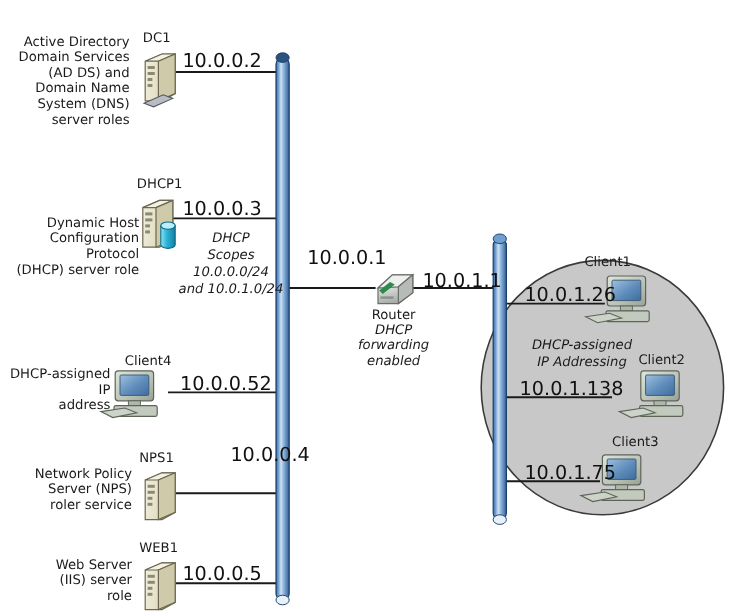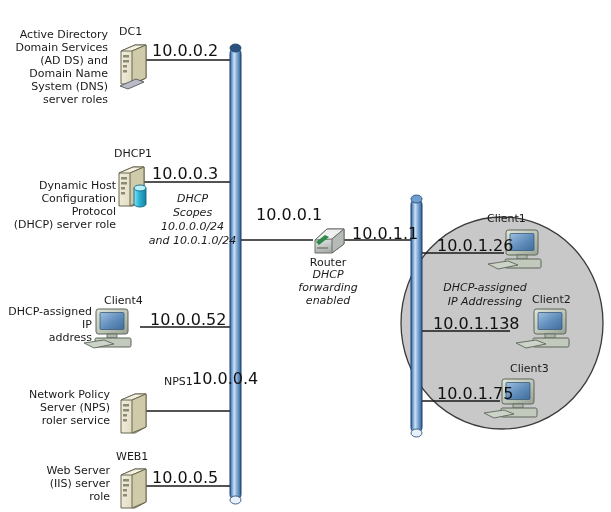--- a/index.html
+++ b/index.html
@@ -194,21 +194,21 @@
 and 10.0.1.0/24</div>
 
   <div class="txt right" style="left:0px;top:305px;width:92px;">DHCP-assigned IP
 address</div>
   <div class="nodename" style="left:104px;top:294px;">Client4</div>
   <div class="ip" style="left:150px;top:313px;">10.0.0.52</div>
 
   <div class="txt right" style="left:14px;top:388px;width:96px;text-align:right;">Network Policy
 Server (NPS)
 roler service</div>
-  <div class="nodename" style="left:116px;top:375px;margin-left:48px;">NPS1</div>
+  <div class="nodename" style="left:116px;top:375px;">NPS1</div>
   <div class="ip" style="left:152px;top:372px;margin-left:40px;">10.0.0.4</div>
 
   <div class="txt right" style="left:14px;top:464px;width:96px;">Web Server
 (IIS) server
 role</div>
   <div class="nodename" style="left:116px;top:450px;">WEB1</div>
   <div class="ip" style="left:152px;top:471px;">10.0.0.5</div>
 
   <div class="ip" style="left:256px;top:208px;text-align:center;">10.0.0.1</div>
   <div class="ip" style="left:352px;top:227px;">10.0.1.1</div>

